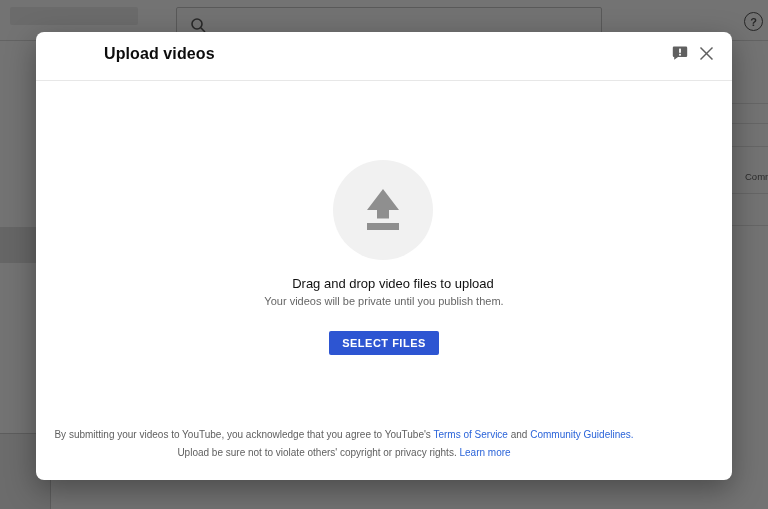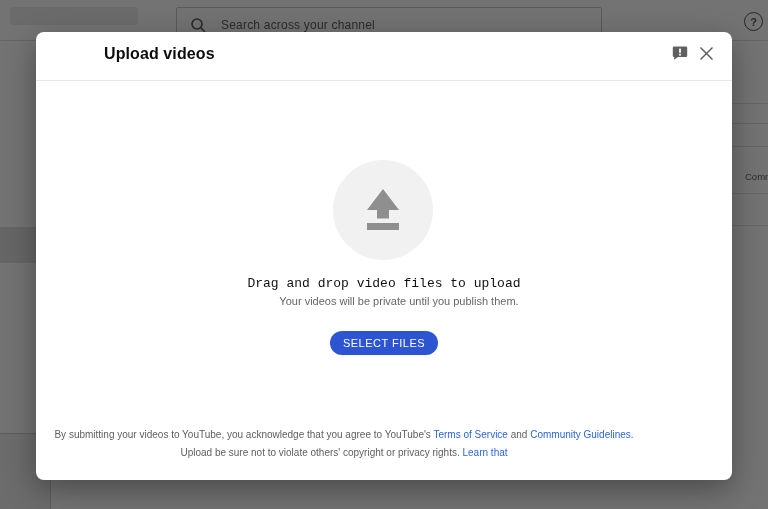--- a/index.html
+++ b/index.html
@@ -66,34 +66,34 @@
     background: #e7e7e7;
   }
   .feedback-btn { position: absolute; left: 634px; top: 13px; width: 20px; height: 20px; cursor: pointer; display: flex; align-items: center; justify-content: center; }
   .close-btn    { position: absolute; left: 660px; top: 13px; width: 20px; height: 20px; cursor: pointer; display: flex; align-items: center; justify-content: center; }
   .upload-circle {
     position: absolute; left: 297px; top: 128px; width: 100px; height: 100px;
     border-radius: 50%; background: #f1f1f1;
     display: flex; align-items: center; justify-content: center;
   }
   .drag-title {
-    position: absolute; left: 0; top: 244px; width: 696px; text-align: center;
-    font-size: 13px; color: #111111; font-family: Liberation Mono, monospace;
+    position: absolute; left: 9px; top: 244px; width: 696px; text-align: center;
+    font-size: 13px; color: #111111;
   }
   .drag-subtitle {
-    position: absolute; left: 15px; top: 263px; width: 696px; text-align: center;
+    position: absolute; left: 0; top: 263px; width: 696px; text-align: center;
     font-size: 11px; color: #666666;
   }
   .select-files-wrap {
     position: absolute; left: 0; top: 299px; width: 696px; text-align: center;
   }
   .select-files-btn {
     display: inline-block; background: #2d55d2; color: #ffffff;
-    font-family: inherit; font-size: 11px; font-weight: normal;
-    letter-spacing: 0.5px; border: none; border-radius: 12px;
+    font-family: inherit; font-size: 11px; font-weight: bold;
+    letter-spacing: 0.5px; border: none; border-radius: 2px;
     height: 24px; line-height: 24px; padding: 0 13px; cursor: pointer;
   }
   .modal-footer {
     position: absolute; left: 0; top: 394px; width: 616px; text-align: center;
     font-size: 10px; color: #606060; line-height: 18px;
   }
   .modal-footer .link { color: #2b64d9; cursor: pointer; text-decoration: none; }
 </style>
 </head>
 <body>
@@ -101,21 +101,20 @@
 <div class="page">
   <div class="topbar">
     <div class="logo-smudge"></div>
     <div class="search-box">
       <span class="mag">
         <svg width="17" height="17" viewBox="0 0 17 17">
           <circle cx="7" cy="7" r="5" fill="none" stroke="#5a5a5a" stroke-width="1.6"></circle>
           <line x1="10.8" y1="10.8" x2="15" y2="15" stroke="#5a5a5a" stroke-width="1.6"></line>
         </svg>
       </span>
-      <span class="search-placeholder">Search across your channel</span>
     </div>
     <div class="help-circle">
       <span>?</span>
     </div>
   </div>
 
   <div class="hline" style="left:60px; top:103px; width:708px;"></div>
   <div class="hline" style="left:60px; top:123px; width:708px;"></div>
   <div class="hline" style="left:60px; top:146px; width:708px;"></div>
   <div class="hline" style="left:60px; top:193px; width:708px;"></div>
@@ -166,16 +165,16 @@
 
   <div class="select-files-wrap">
     <button class="select-files-btn">SELECT FILES</button>
   </div>
 
   <div class="modal-footer">
     <div>
       <span>By submitting your videos to YouTube, you acknowledge that you agree to YouTube's </span><span class="link">Terms of Service</span><span> and </span><span class="link">Community Guidelines.</span>
     </div>
     <div>
-      <span>Upload be sure not to violate others' copyright or privacy rights. </span><span class="link">Learn that</span>
+      <span>Upload be sure not to violate others' copyright or privacy rights. </span><span class="link">Learn more</span>
     </div>
   </div>
 </div>
 
 </body></html>

